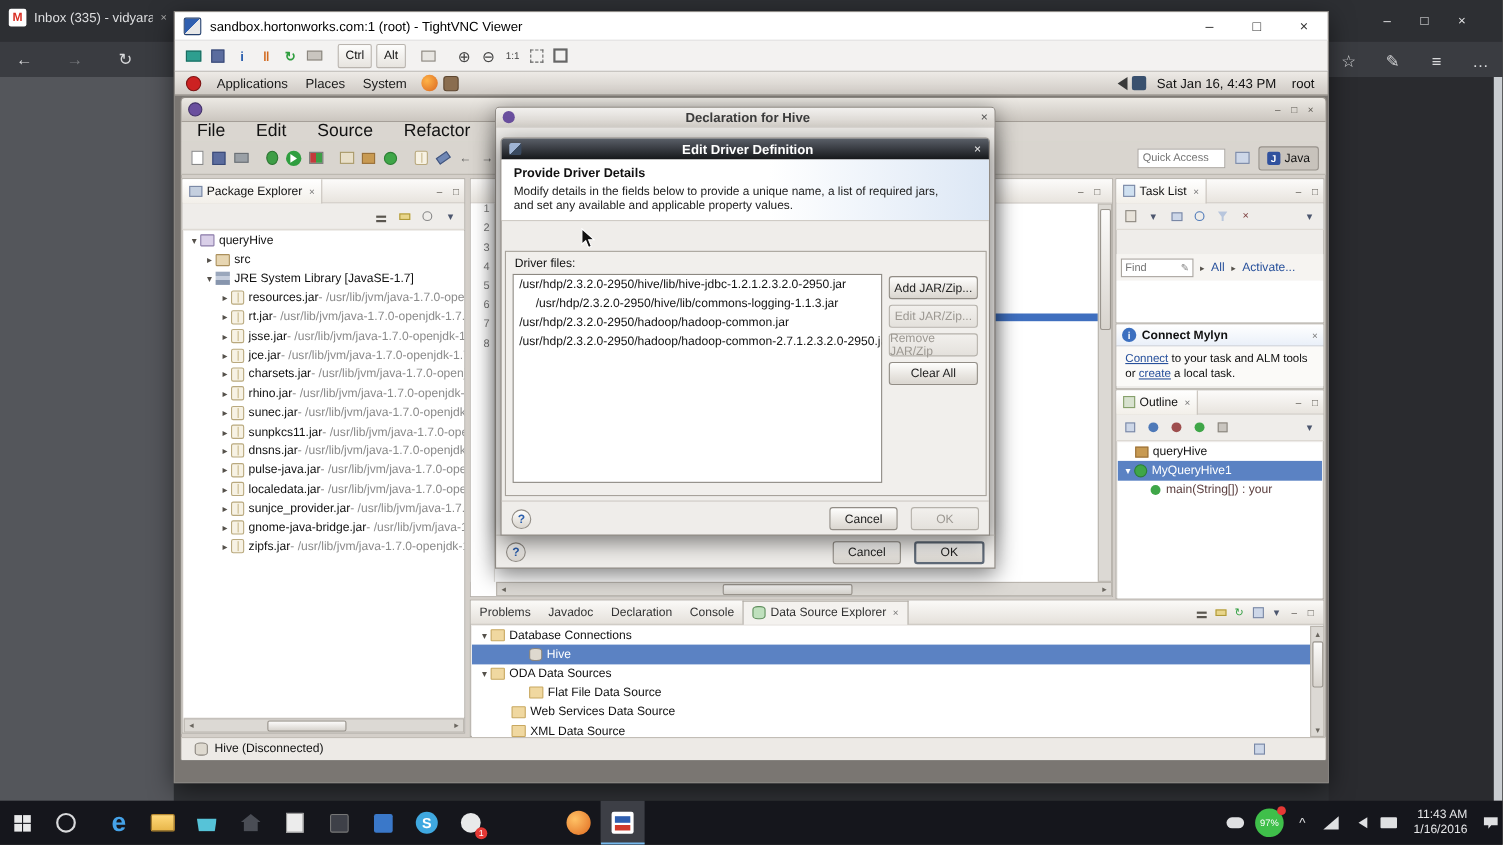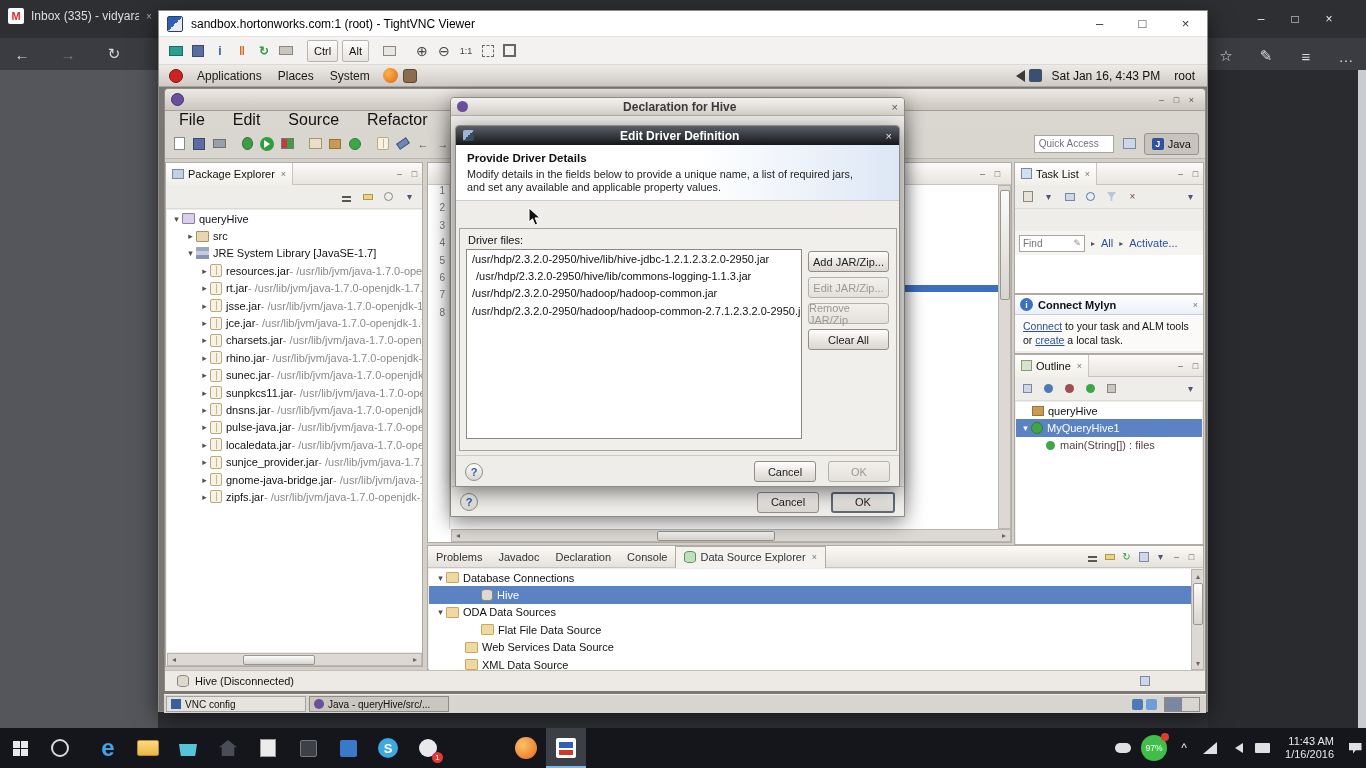--- a/index.html
+++ b/index.html
@@ -479,21 +479,21 @@
                   <span class="ic-pkg"></span>
                   <span>queryHive</span>
                 </div>
               <div class="trow sel" style="padding-left:4px">
                   <span class="tw" style="color:#fff">▾</span>
                   <span class="ic-class"></span>
                   <span>MyQueryHive1</span>
                 </div>
               <div class="trow" style="padding-left:30px">
                   <span class="ic-meth"></span>
-                  <span style="color:#5a3d3d">main(String[]) : files</span>
+                  <span style="color:#5a3d3d">main(String[]) : your</span>
                 </div>
             </div>
           </div>
         </div>
 
         <div class="a view" style="left:262px;top:456px;width:777px;height:125px">
           <div class="vhdr" style="background:linear-gradient(#fbfaf8,#e5e1db)">
             <span class="btab">
                 <span>Problems</span>
               </span>
@@ -564,37 +564,20 @@
         <div class="a f" style="left:0;top:581px;width:1040px;height:21px;background:#edeae6;border-top:1px solid #c2bdb6;padding:0 12px;gap:6px">
           <span class="ic-db" style="margin:0"></span>
           <span>Hive (Disconnected)</span>
           <span style="flex:1"></span>
           <span class="sic" style="margin-right:40px">
               <span style="width:10px;height:10px;background:#cdd7e8;border:1px solid #7a88a5"></span>
             </span>
         </div>
       </div>
 
-      <div class="a f" style="left:5px;top:629px;width:1042px;height:19px;background:#d8d5d0;border-top:1px solid #f2f0ed;gap:3px;padding:0 2px">
-        <span class="f" style="width:140px;height:16px;border:1px solid #a8a39c;background:#e6e3de;padding:0 4px;gap:4px">
-          <span style="width:10px;height:10px;background:#3a5f9e"></span>
-          <span style="font-size:10px" class="nw">VNC config</span>
-        </span>
-        <span class="f" style="width:140px;height:16px;border:1px solid #8f8a84;background:#c9c5bf;padding:0 4px;gap:4px">
-          <span style="width:10px;height:10px;border-radius:50%;background:#6a4f9e"></span>
-          <span style="font-size:10px" class="nw">Java - queryHive/src/...</span>
-        </span>
-        <span style="flex:1"></span>
-        <span style="width:11px;height:11px;background:#4e79b8;border-radius:2px"></span>
-        <span style="width:11px;height:11px;background:#6f9ed6;border-radius:2px"></span>
-        <span class="f" style="margin:0 4px;border:1px solid #8f8a84">
-          <span style="width:17px;height:13px;background:#7b87a0"></span>
-          <span style="width:17px;height:13px;background:#d8d5d0"></span>
-        </span>
-      </div>
     </div>
   </div>
 
   <div class="a dlg" style="left:450px;top:97px;width:455px;height:420px;border-radius:4px 4px 0 0;z-index:20">
     <div class="f" style="height:18px;background:linear-gradient(#f2f0ee,#d5d1cb);border-bottom:1px solid #b5b0a9;border-radius:3px 3px 0 0;padding:0 6px">
       <span style="width:11px;height:11px;border-radius:50%;background:#6a4f9e"></span>
       <span style="flex:1;text-align:center;font-weight:bold;font-size:12px;color:#3b3b3b">Declaration for Hive</span>
       <span style="color:#555;font-size:11px">×</span>
     </div>
     <div class="a f" style="left:0;top:388px;width:453px;height:31px;border-top:1px solid #cdc9c3;padding:0 9px">
@@ -614,21 +597,21 @@
     <div class="a" style="left:0;top:19px;width:443px;height:56px;background:linear-gradient(90deg,#ffffff 55%,#dce7f5);border-bottom:1px solid #cfcbc5">
       <div style="padding:7px 0 0 11px;font-weight:bold;font-size:11.5px">Provide Driver Details</div>
       <div style="padding:4px 40px 0 11px;font-size:10.8px;line-height:13px;color:#222">Modify details in the fields below to provide a unique name, a list of required jars, and set any available and applicable property values.</div>
     </div>
     <div class="a" style="left:3px;top:102px;width:438px;height:223px;border:1px solid #a7a29b;background:#f1efec">
       <div style="padding:5px 0 0 8px;font-size:11px">Driver files:</div>
       <div class="a" style="left:6px;top:20px;width:336px;height:190px;background:#fff;border:1px solid #8c8881;overflow:hidden">
         <div class="trow nw" style="padding-left:5px">
             <span>/usr/hdp/2.3.2.0-2950/hive/lib/hive-jdbc-1.2.1.2.3.2.0-2950.jar</span>
           </div>
-        <div class="trow nw" style="padding-left:9px">
+        <div class="trow nw" style="padding-left:20px">
             <span>/usr/hdp/2.3.2.0-2950/hive/lib/commons-logging-1.1.3.jar</span>
           </div>
         <div class="trow nw" style="padding-left:5px">
             <span>/usr/hdp/2.3.2.0-2950/hadoop/hadoop-common.jar</span>
           </div>
         <div class="trow nw" style="padding-left:5px">
             <span>/usr/hdp/2.3.2.0-2950/hadoop/hadoop-common-2.7.1.2.3.2.0-2950.jar</span>
           </div>
       </div>
       <span class="gtk-btn a" style="left:348px;top:22px;width:81px;height:21px">Add JAR/Zip...</span>

